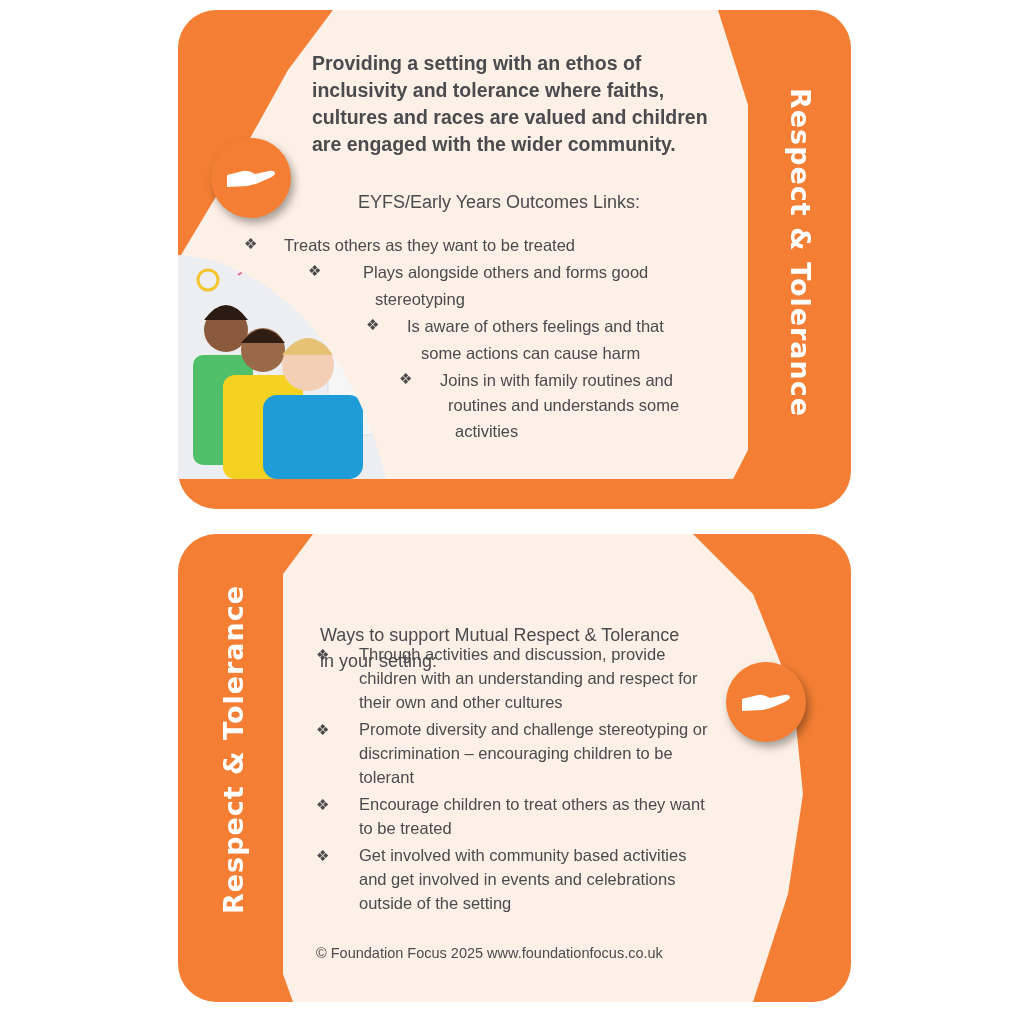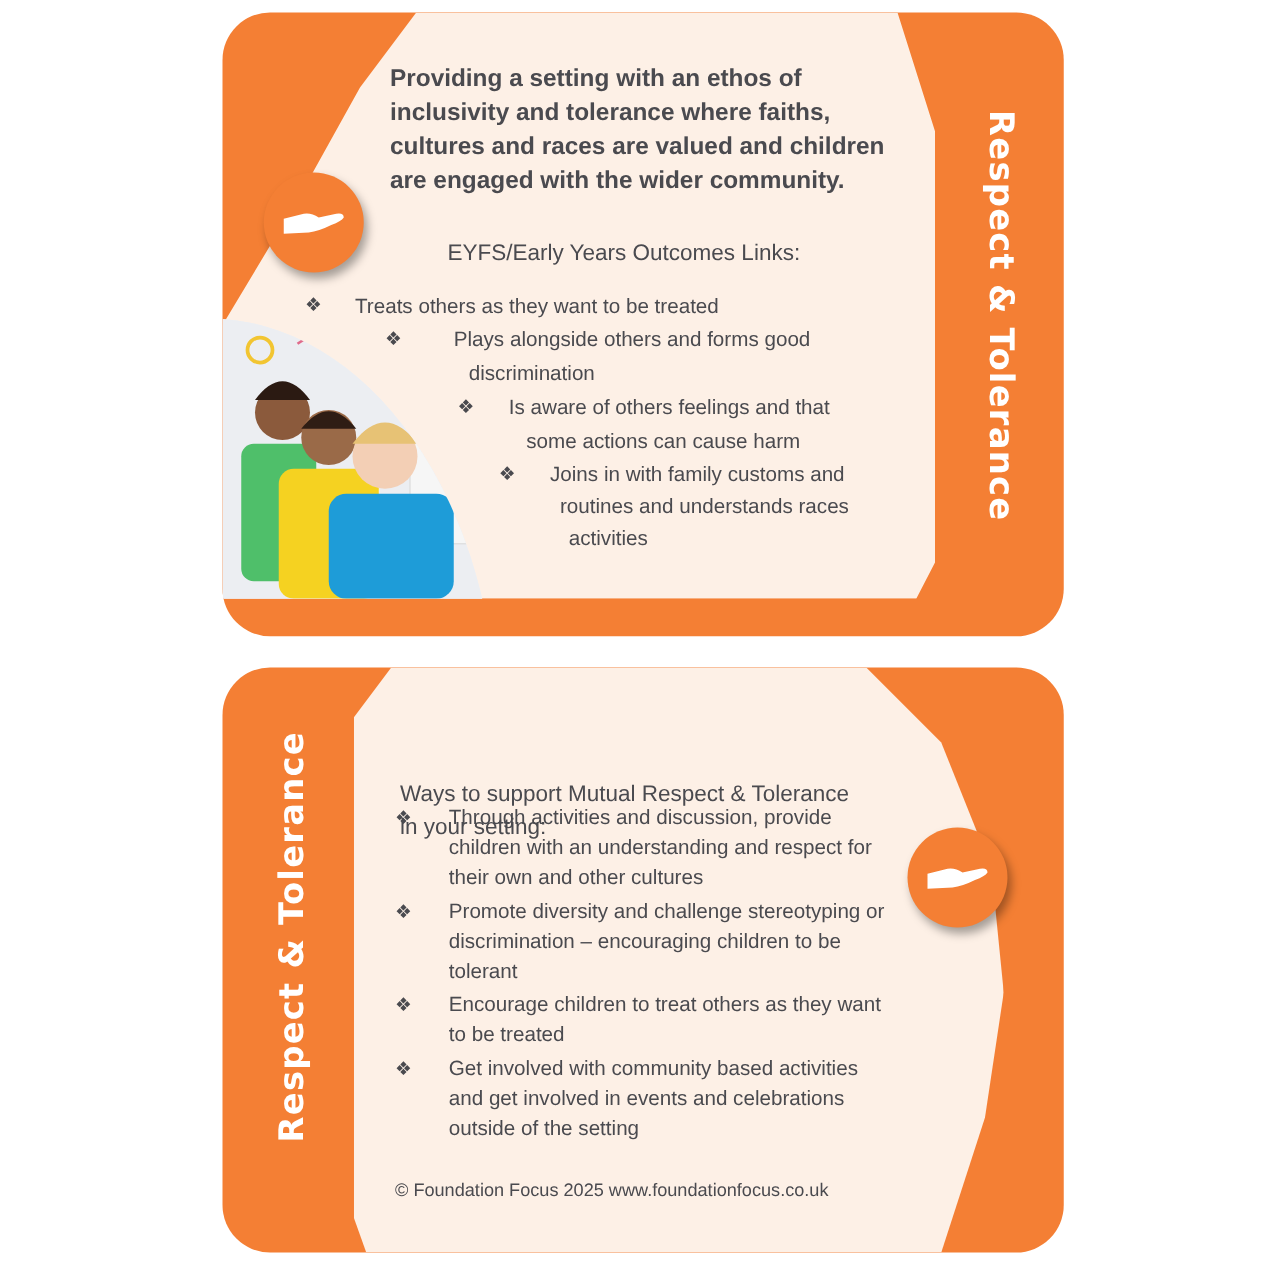--- a/index.html
+++ b/index.html
@@ -81,37 +81,37 @@
   <span class="diamond" style="left:66px;top:225px;">❖</span>
   <div class="bul" style="left:106px;top:222px;">
     <span>Treats others as they want to be treated</span>
   </div>
 
   <span class="diamond" style="left:130px;top:252px;">❖</span>
   <div class="bul" style="left:171px;top:249px;margin-left:14px;">
     <span>Plays alongside others and forms good</span>
   </div>
   <div class="bul" style="left:197px;top:276px;">
-    <span>discrimination</span>
+    <span>stereotyping</span>
   </div>
 
   <span class="diamond" style="left:188px;top:306px;">❖</span>
   <div class="bul" style="left:243px;top:330px;">
     <span>some actions can cause harm</span>
   </div>
   <div class="bul" style="left:229px;top:303px;">
     <span>Is aware of others feelings and that</span>
   </div>
 
   <span class="diamond" style="left:221px;top:360px;">❖</span>
   <div class="bul" style="left:262px;top:357px;">
-    <span>Joins in with family customs and</span>
+    <span>Joins in with family routines and</span>
   </div>
   <div class="bul" style="left:270px;top:382px;">
-    <span>routines and understands races</span>
+    <span>routines and understands some</span>
   </div>
   <div class="bul" style="left:277px;top:408px;">
     <span>activities</span>
   </div>
 
   <div class="side-title" id="front-side-title">Respect &amp; Tolerance</div>
 </div>
 
 <div class="card" id="card-back">
   <div class="cream" id="back-cream"></div>

